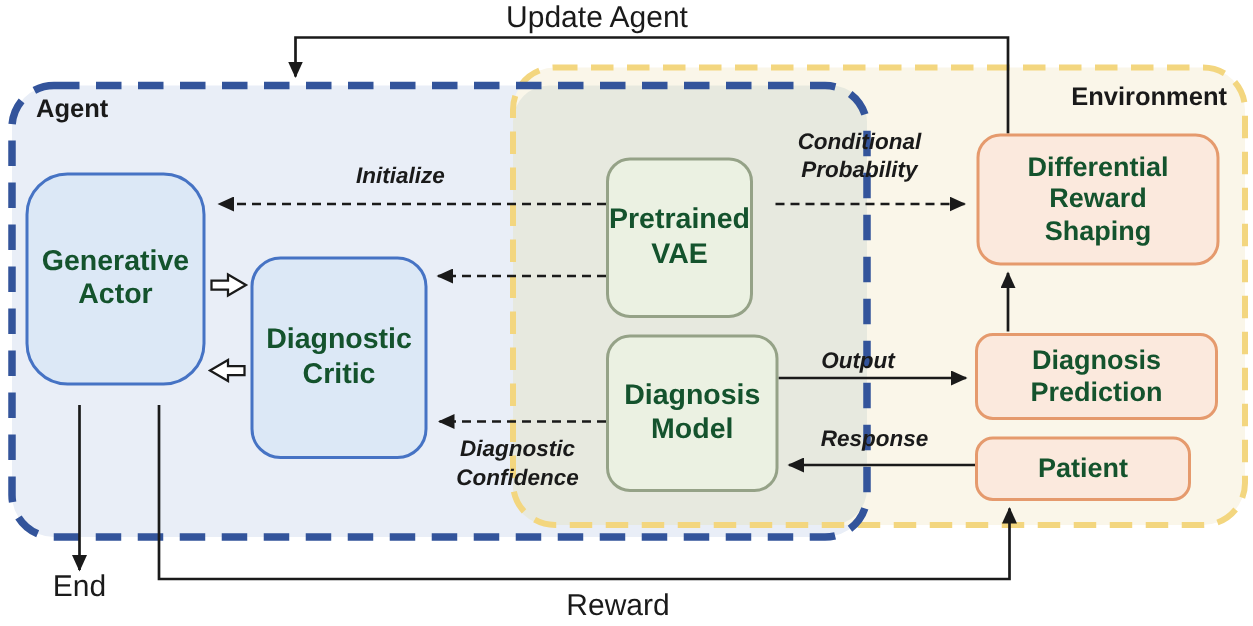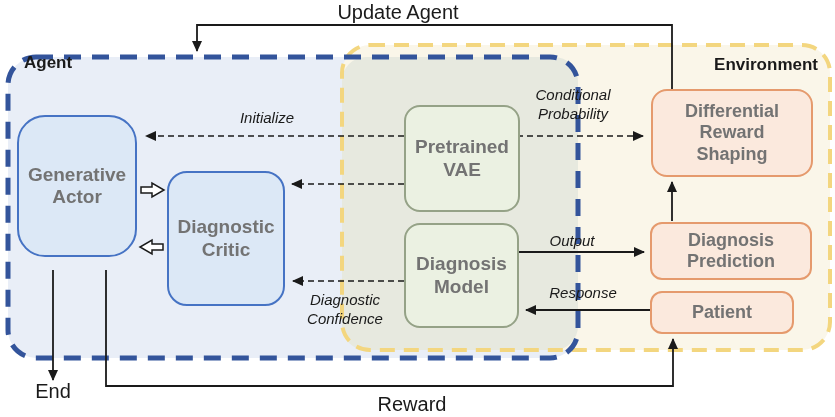--- a/index.html
+++ b/index.html
@@ -6,28 +6,28 @@
   #stage{
     position:relative;width:835px;height:417px;
     font-family:"Liberation Sans","DejaVu Sans",sans-serif;
     color:#1a1a1a;overflow:hidden;background:#ffffff;
   }
   #wires{position:absolute;left:0;top:0;z-index:1;}
   .box{
     position:absolute;z-index:2;
     display:flex;align-items:center;justify-content:center;
     text-align:center;font-weight:700;line-height:1.18;
-    white-space:pre-line;color:#737373;box-sizing:border-box;
+    white-space:pre-line;color:#14532d;box-sizing:border-box;
   }
   .box.blue{background:#dce8f6;border:2.5px solid #4673c4;border-radius:20px;font-size:19px;}
   .box.green{background:#ebf1e2;border:2px solid #95a287;border-radius:16px;font-size:19px;}
   .box.orange{background:#fbe9dd;border:2px solid #e59a6d;border-radius:12px;font-size:18px;}
   .lbl{position:absolute;z-index:3;white-space:pre-line;}
   .region-lbl{font-weight:700;font-size:17px;}
-  .edge-lbl{font-weight:400;font-style:italic;font-size:15px;line-height:1.25;text-align:center;}
+  .edge-lbl{font-weight:700;font-style:italic;font-size:15px;line-height:1.25;text-align:center;}
   .plain-lbl{font-weight:400;font-size:20px;text-align:center;}
 </style>
 </head>
 <body>
 
 <div id="stage">
 
   <svg id="wires" width="835" height="417" viewBox="0 0 835 417">
     <defs>
       <marker id="ah" markerWidth="12" markerHeight="10" refX="10" refY="5" orient="auto" markerUnits="userSpaceOnUse">
@@ -59,28 +59,28 @@
     <path d="M672,221 L672,182" fill="none" stroke="#1a1a1a" stroke-width="1.8" marker-end="url(#ah)"></path>
 
     <path d="M53,270 L53,380" fill="none" stroke="#1a1a1a" stroke-width="1.8" marker-end="url(#ah)"></path>
 
     <path d="M106,270 L106,386 L673,386 L673,339" fill="none" stroke="#1a1a1a" stroke-width="1.8" marker-end="url(#ah)"></path>
 
     <path d="M141,187 h11 v-4 l12,7 l-12,7 v-4 h-11 z" fill="#ffffff" stroke="#1a1a1a" stroke-width="1.5"></path>
     <path d="M163,244 h-11 v-4 l-12,7 l12,7 v-4 h11 z" fill="#ffffff" stroke="#1a1a1a" stroke-width="1.5"></path>
   </svg>
 
-  <div class="lbl region-lbl" style="left:24px;top:53px;">Agent</div>
+  <div class="lbl region-lbl" style="left:24px;top:63px;">Agent</div>
   <div class="lbl region-lbl" style="left:638px;top:55px;width:180px;text-align:right;">Environment</div>
 
   <div class="box blue" style="left:17px;top:115px;width:120px;height:142px;border-radius:28px;">Generative
 Actor</div>
   <div class="box blue" style="left:167px;top:171px;width:118px;height:135px;">Diagnostic
 Critic</div>
-  <div class="box green" style="left:404px;top:105px;width:116px;height:107px;">Pretrained
+  <div class="box green" style="left:404px;top:105px;width:98px;height:107px;">Pretrained
 VAE</div>
   <div class="box green" style="left:404px;top:223px;width:115px;height:105px;">Diagnosis
 Model</div>
   <div class="box orange" style="left:651px;top:89px;width:162px;height:88px;border-radius:16px;">Differential
 Reward
 Shaping</div>
   <div class="box orange" style="left:650px;top:222px;width:162px;height:58px;">Diagnosis
 Prediction</div>
   <div class="box orange" style="left:650px;top:291px;width:144px;height:43px;">Patient</div>
 

